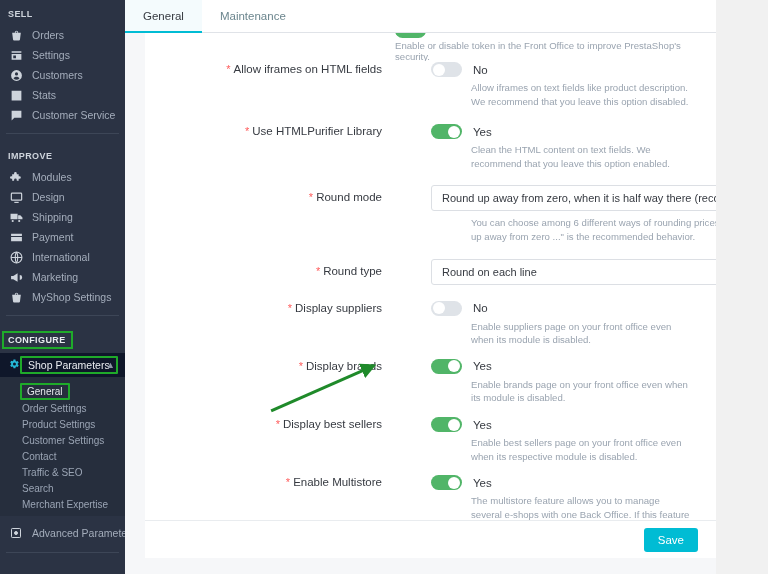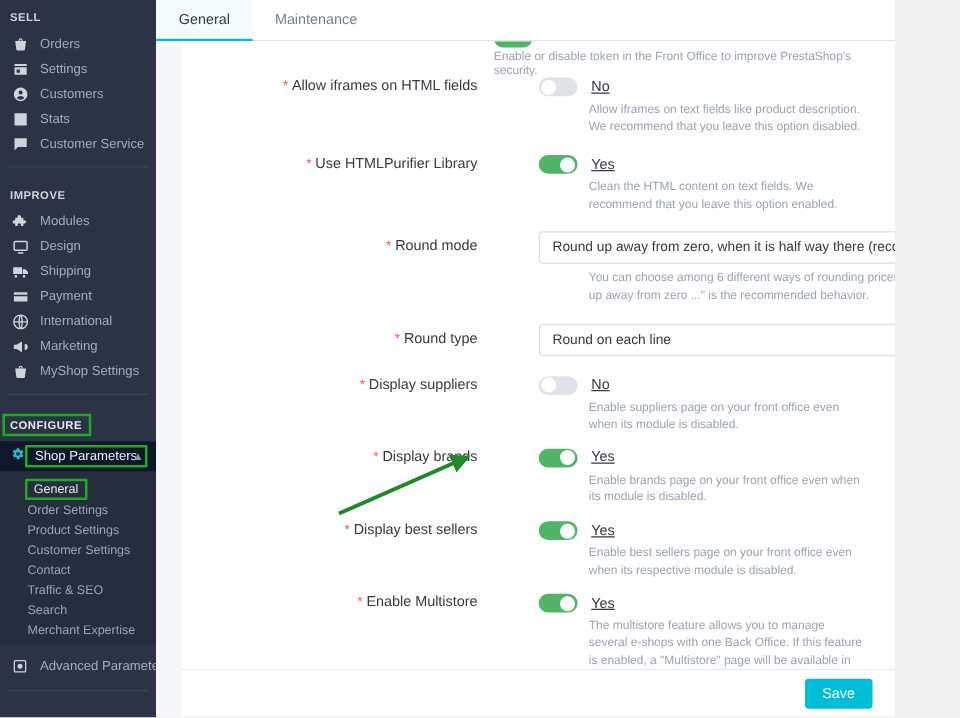--- a/index.html
+++ b/index.html
@@ -105,21 +105,21 @@
     flex: 0 0 31px;
   }
   .toggle.on  { background: #51b568; }
   .toggle.off { background: #dfe3e8; }
   .toggle .knob {
     position: absolute; top: 1.5px; width: 12px; height: 12px;
     border-radius: 50%; background: #ffffff;
   }
   .toggle.on .knob  { right: 2px; }
   .toggle.off .knob { left: 2px; }
-  .toggle-text { margin-left: 11px; font-size: 11.5px; color: #363a41; text-decoration: underline; }
+  .toggle-text { margin-left: 11px; font-size: 11.5px; color: #363a41; }
 
   .help {
     font-size: 9.6px; color: #9aa4b0; line-height: 1.42;
     margin-top: 3px; max-width: 318px; margin-left: 40px;
   }
   .help.wide { max-width: 330px; }
 
   .selectbox {
     width: 336px; height: 26px; border: 1px solid #dcdfe4; border-radius: 3px;
     background: #fff; display: flex; align-items: center;
@@ -129,21 +129,21 @@
   .selectbox .arrows {
     position: absolute; right: 9px; top: 50%; transform: translateY(-50%);
     display: flex; flex-direction: column; line-height: 5px;
     font-size: 8px; color: #555b63;
   }
 
   .row-gap-sm { height: 11px; }
   .row-gap-md { height: 15px; }
 
   #footer {
-    position: absolute; left: 20px; right: 0; bottom: 1px; height: 38px;
+    position: absolute; left: 20px; right: 0; bottom: 16px; height: 38px;
     background: #ffffff; border-top: 1px solid #e9ecef;
     display: flex; align-items: center; justify-content: flex-end;
     padding-right: 18px;
   }
   .save-btn {
     background: #00bcd4; color: #ffffff; border: none; border-radius: 3px;
     font-size: 11.5px; font-family: "Liberation Sans", sans-serif;
     padding: 6px 14px; cursor: pointer;
   }
 

